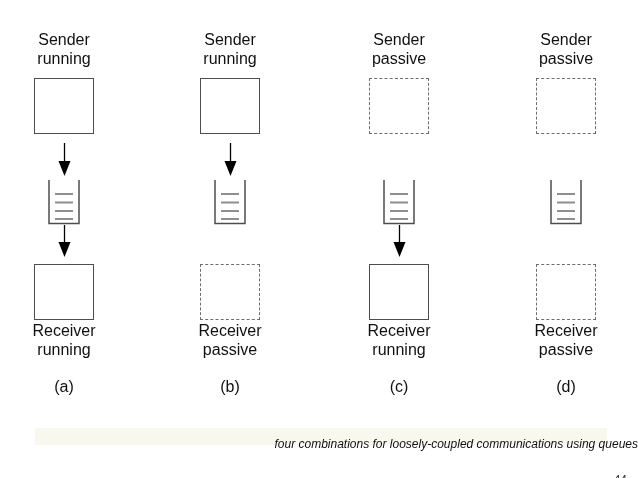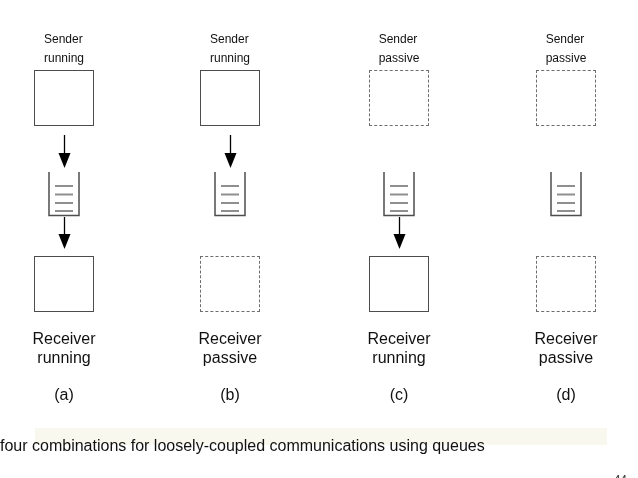--- a/index.html
+++ b/index.html
@@ -25,41 +25,42 @@
   .column{
     position:absolute;
     top:30px;
     width:120px;
     display:flex;
     flex-direction:column;
     align-items:center;
   }
   .proc-label{
     height:38px;
-    margin-bottom:2px;
-    font-size:12px;
+    margin-bottom:10px;
+    font-size:16px;
     line-height:19px;
+    text-align:center;
     color:var(--text);
     white-space:nowrap;
   }
   .proc-box{
     width:60px;height:56px;
     background:var(--background);
   }
   .proc-box.running{border:1px solid var(--solid-border);}
   .proc-box.passive{border:1px dashed var(--dashed-border);}
   .arrow-slot-1{height:46px;display:flex;justify-content:center;}
   .arrow-slot-2{height:39px;display:flex;justify-content:center;}
   .queue-svg{display:block;}
   .arrow-line{stroke:var(--arrow);stroke-width:1.3;}
   .arrow-head{fill:var(--arrow);}
   .queue-wall{stroke:var(--queue-wall);stroke-width:1.5;fill:none;}
   .queue-line{stroke:var(--queue-line);stroke-width:2;}
   .recv-label{
-    margin-top:17px;
+    margin-top:1px;
     height:38px;
     font-size:16px;
     line-height:19px;
     text-align:center;
     color:var(--text);
     white-space:nowrap;
   }
   .letter{
     margin-top:19px;
     font-size:16px;
@@ -68,22 +69,23 @@
   .caption-band{
     position:absolute;
     left:35px;top:428px;
     width:572px;height:17px;
     background:var(--caption-band);
   }
   .caption{
     position:absolute;
     left:0;top:437px;
     width:100%;
-    text-align:left;
-    font-size:16px;
+    text-align:right;
+    font-size:12px;
+    font-style:italic;
     color:var(--text);
   }
   .page-number{
     position:absolute;
     right:11px;top:473px;
     font-size:12px;
     color:var(--page-number);
   }
 </style>
 </head>

